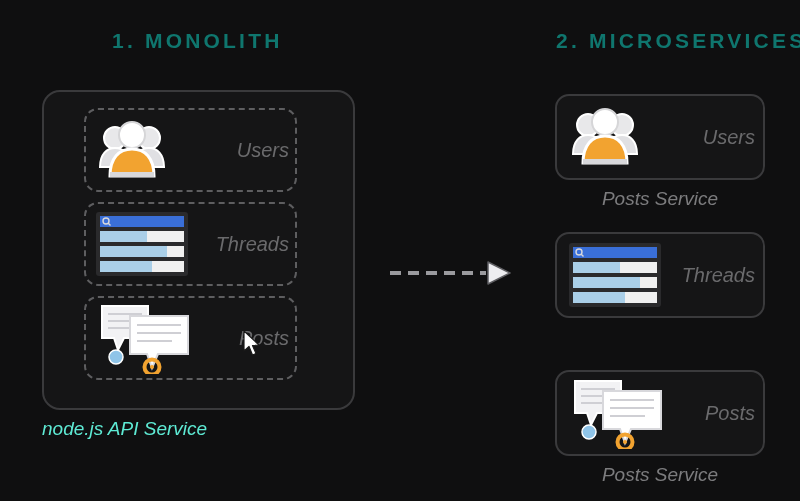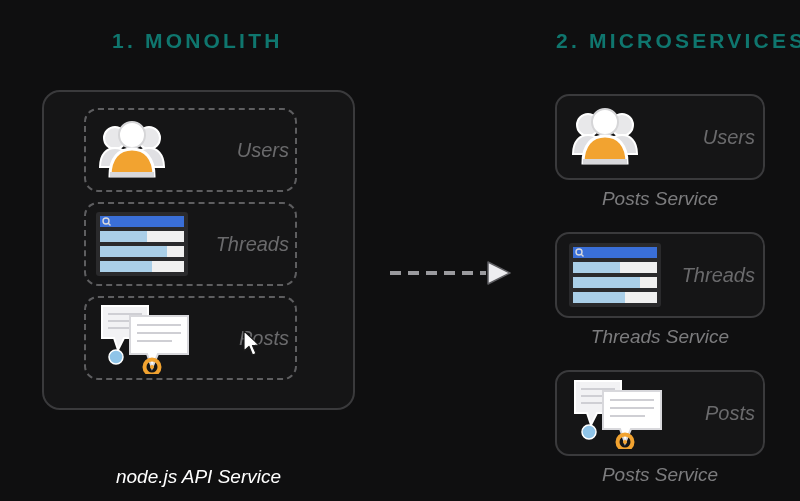--- a/index.html
+++ b/index.html
@@ -77,26 +77,24 @@
     left: 10px;
     top: 50%;
     transform: translateY(-50%);
   }
 
   #monolith-caption {
     position: absolute;
     left: 42px;
     top: 418px;
     width: 313px;
-    text-align: center;
     font-family: "Liberation Sans", sans-serif;
     font-style: italic;
     font-size: 19px;
-    color: #ffffff;
-    margin-top: 48px;
+    color: #5eead4;
   }
 
   
   #transition-arrow {
     position: absolute;
     left: 388px;
     top: 261px;
     width: 124px;
     height: 24px;
   }
@@ -271,21 +269,20 @@
         <rect x="4" y="19" width="84" height="11" fill="#f0f0f0"></rect>
         <rect x="4" y="19" width="47" height="11" fill="#aacfe8"></rect>
         <rect x="4" y="34" width="84" height="11" fill="#f0f0f0"></rect>
         <rect x="4" y="34" width="67" height="11" fill="#aacfe8"></rect>
         <rect x="4" y="49" width="84" height="11" fill="#f0f0f0"></rect>
         <rect x="4" y="49" width="52" height="11" fill="#aacfe8"></rect>
       </svg>
     </div>
     <div class="card-label">Threads</div>
   </div>
-  <div class="service-caption" id="service-caption-threads">Threads Service</div>
 
   <div class="service-card" id="service-card-posts">
     <div class="card-icon-slot">
       <svg class="icon-svg" width="100" height="72" viewBox="0 0 100 72">
         <path d="M6 4 H52 V36 H28 L22 48 L18 36 H6 Z" fill="#f2f2f4" stroke="#ffffff" stroke-width="2"></path>
         <line x1="12" y1="12" x2="46" y2="12" stroke="#cfcfd4" stroke-width="2"></line>
         <line x1="12" y1="19" x2="46" y2="19" stroke="#cfcfd4" stroke-width="2"></line>
         <line x1="12" y1="26" x2="38" y2="26" stroke="#cfcfd4" stroke-width="2"></line>
         <circle cx="20" cy="55" r="7" fill="#8fc4e8" stroke="#ffffff" stroke-width="1.5"></circle>
         <path d="M34 14 H92 V52 H62 L56 66 L51 52 H34 Z" fill="#ffffff" stroke="#d8d8dc" stroke-width="2"></path>

